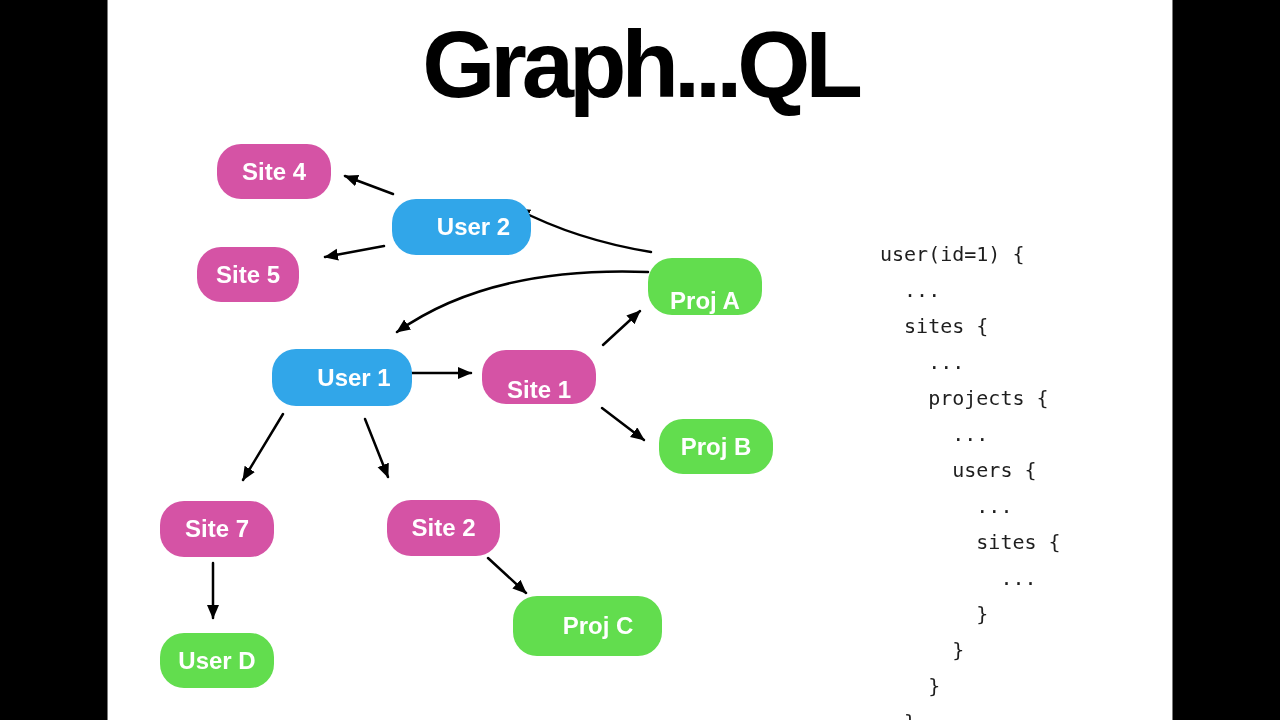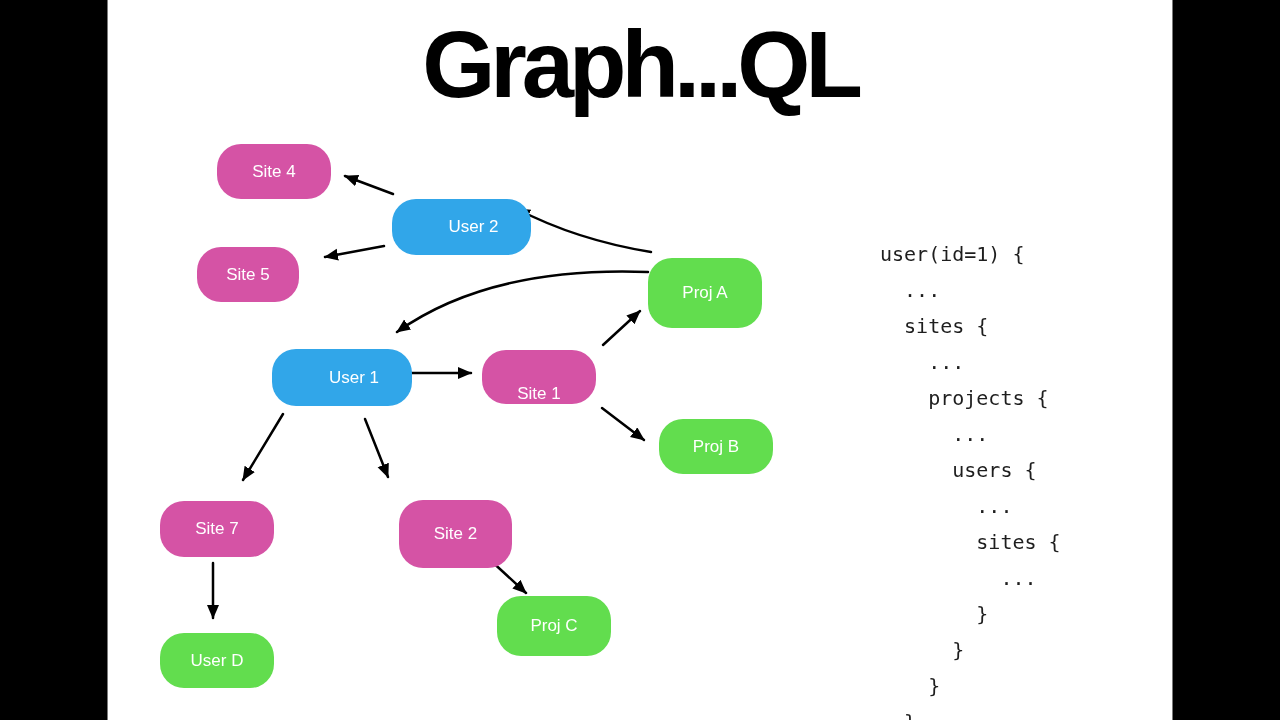--- a/index.html
+++ b/index.html
@@ -70,22 +70,22 @@
     height: 720px;
     z-index: 2;
   }
   .node {
     position: absolute;
     border-radius: 24px;
     display: flex;
     align-items: center;
     justify-content: center;
     color: var(--node_text, #fff);
-    font-size: 17px;
-    font-weight: normal;
+    font-size: 24px;
+    font-weight: bold;
   }
   .node.site    { background: var(--site, #d553a5); }
   .node.user    { background: var(--user, #31a6e9); padding-left: 24px; }
   .node.project { background: var(--project, #62dd4e); }
   .code-snippet {
     position: absolute;
     left: 773px;
     top: 236px;
     margin: 0;
     font-family: "DejaVu Sans Mono", monospace;
@@ -133,33 +133,33 @@
         </div>
         <div class="node site" style="left: 90px; top: 247px; width: 102px; height: 55px;">
           <span>Site 5</span>
         </div>
         <div class="node user" style="left: 165px; top: 349px; width: 116px; height: 57px;">
           <span>User 1</span>
         </div>
         <div class="node site" style="left: 375px; top: 350px; width: 114px; height: 54px; align-items: flex-end;">
           <span>Site 1</span>
         </div>
-        <div class="node project" style="left: 541px; top: 258px; width: 114px; height: 70px;">
+        <div class="node project" style="left: 541px; top: 258px; width: 114px; height: 57px; align-items: flex-end;">
           <span>Proj A</span>
         </div>
         <div class="node project" style="left: 552px; top: 419px; width: 114px; height: 55px;">
           <span>Proj B</span>
         </div>
         <div class="node site" style="left: 53px; top: 501px; width: 114px; height: 56px;">
           <span>Site 7</span>
         </div>
-        <div class="node site" style="left: 292px; top: 500px; width: 113px; height: 68px;">
+        <div class="node site" style="left: 280px; top: 500px; width: 113px; height: 56px;">
           <span>Site 2</span>
         </div>
-        <div class="node project" style="left: 390px; top: 596px; width: 114px; height: 60px;">
+        <div class="node project" style="left: 406px; top: 596px; width: 128px; height: 60px; padding-left: 21px;">
           <span>Proj C</span>
         </div>
         <div class="node project" style="left: 53px; top: 633px; width: 114px; height: 55px;">
           <span>User D</span>
         </div>
       </div>
 
     <pre class="code-snippet">user(id=1) {
   ...
   sites {

